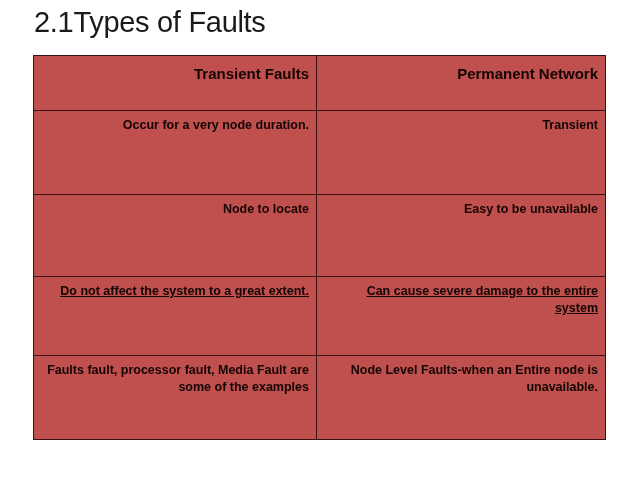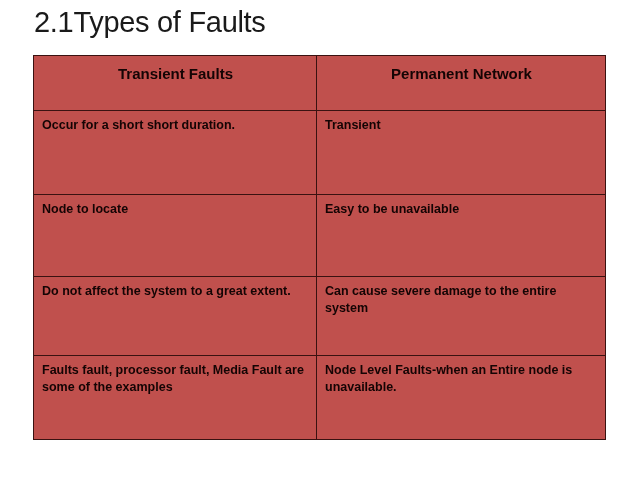--- a/index.html
+++ b/index.html
@@ -68,26 +68,27 @@
     text-align: center;
     font-size: 15px;
     line-height: 20px;
     vertical-align: top;
     padding-top: 8px;
     height: 55px;
   }
 
   .fault-table tr.body-row-1 td { height: 84px; }
   .fault-table tr.body-row-2 td { height: 82px; }
-  .fault-table tr.body-row-3 td { height: 79px; }
+  .fault-table tr.body-row-3 td { height: 79px; text-decoration: underline; }
   .fault-table tr.body-row-4 td { height: 84px; }
 
   .cell-text {
     display: block;
     white-space: pre-line;
+    text-align: right;
   }
 </style>
 </head>
 <body>
 
 <div class="slide">
 
   <div class="slide-title">2.1Types of Faults</div>
 
   <table class="fault-table">
@@ -100,21 +101,21 @@
         <td>
           <span class="cell-text">Transient Faults</span>
         </td>
         <td>
           <span class="cell-text">Permanent Network</span>
         </td>
       </tr>
 
       <tr class="body-row-1">
         <td>
-          <span class="cell-text">Occur for a short short duration.</span>
+          <span class="cell-text">Occur for a very node duration.</span>
         </td>
         <td>
           <span class="cell-text">Transient</span>
         </td>
       </tr>
 
       <tr class="body-row-2">
         <td>
           <span class="cell-text">Node to locate</span>
         </td>

